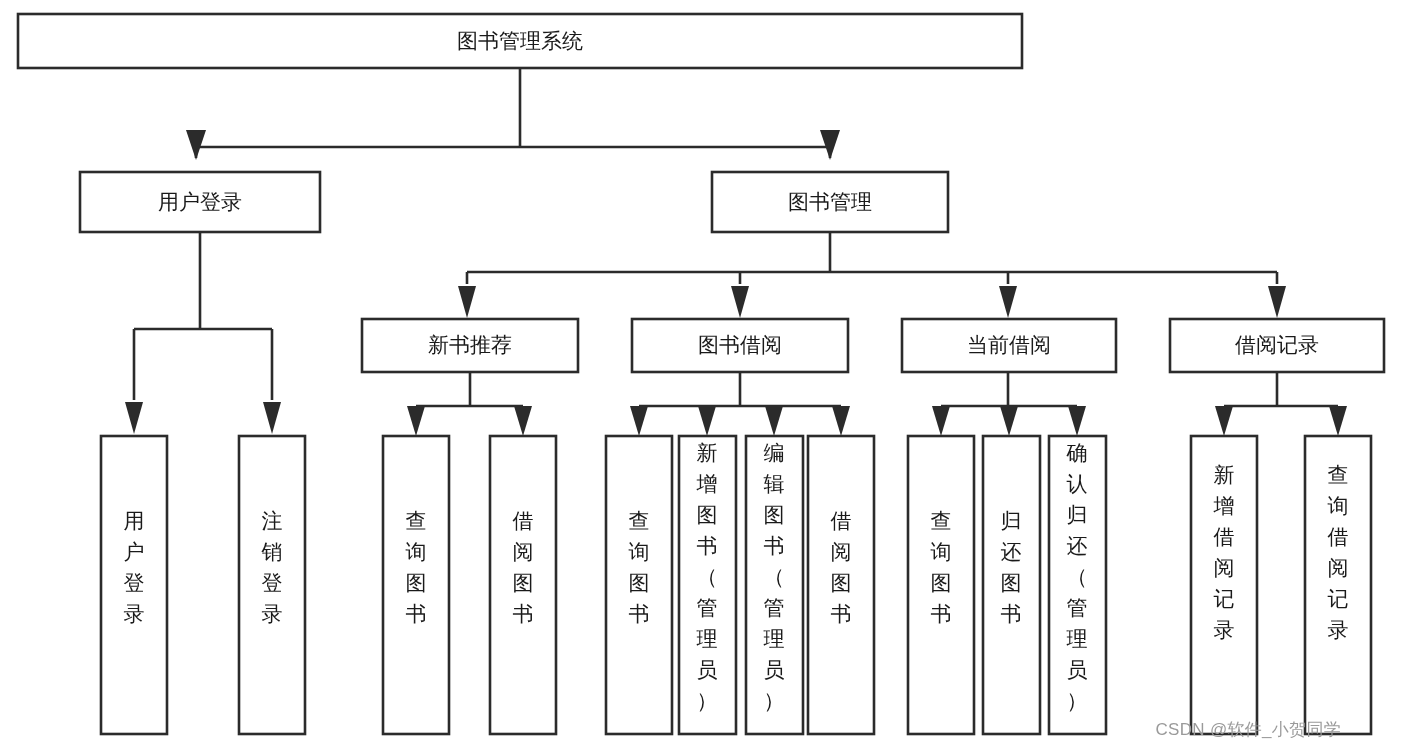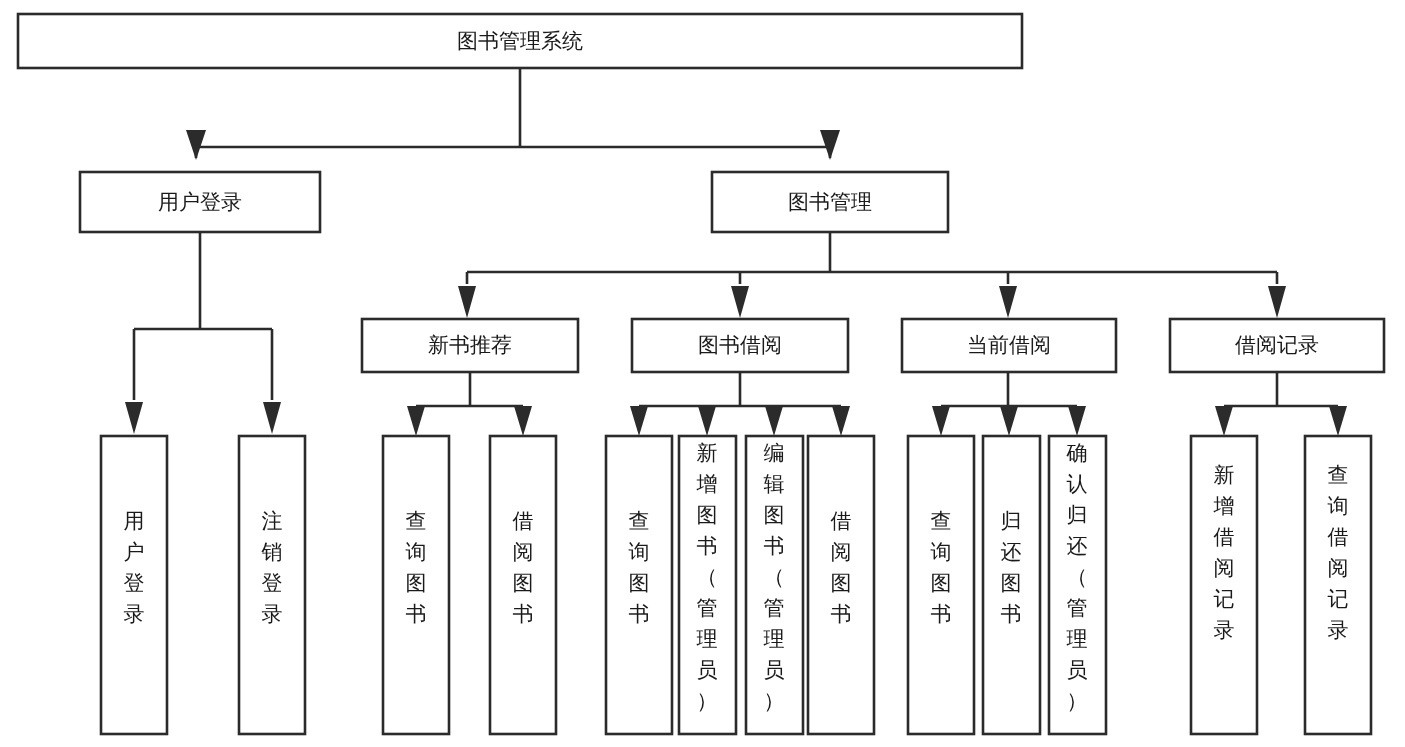--- a/index.html
+++ b/index.html
@@ -223,13 +223,14 @@
       <rect class="node-box" x="1191" y="436" width="66" height="298"></rect>
       <text class="node-label-vertical" x="1224" y="482"><tspan x="1224" dy="0">新</tspan><tspan x="1224" dy="31">增</tspan><tspan x="1224" dy="31">借</tspan><tspan x="1224" dy="31">阅</tspan><tspan x="1224" dy="31">记</tspan><tspan x="1224" dy="31">录</tspan></text>
     </g>
     <g>
       <rect class="node-box" x="1305" y="436" width="66" height="298"></rect>
       <text class="node-label-vertical" x="1338" y="482"><tspan x="1338" dy="0">查</tspan><tspan x="1338" dy="31">询</tspan><tspan x="1338" dy="31">借</tspan><tspan x="1338" dy="31">阅</tspan><tspan x="1338" dy="31">记</tspan><tspan x="1338" dy="31">录</tspan></text>
     </g>
 
   </svg>
 
+  <div class="watermark">CSDN @软件_小贺同学</div>
 </div>
 
 </body></html>

